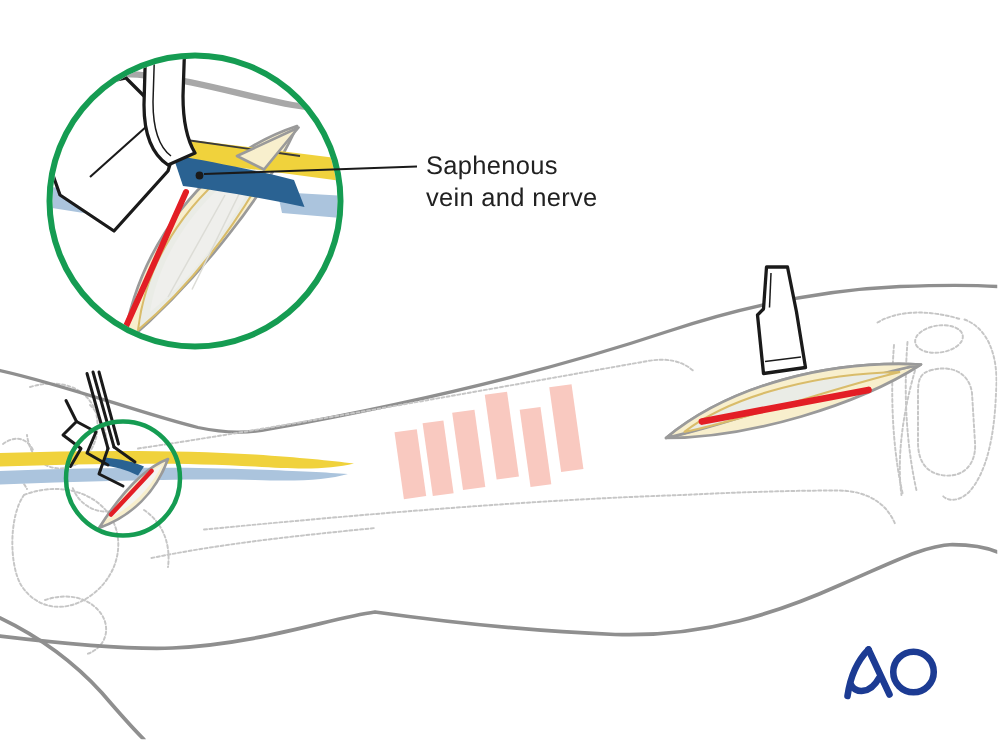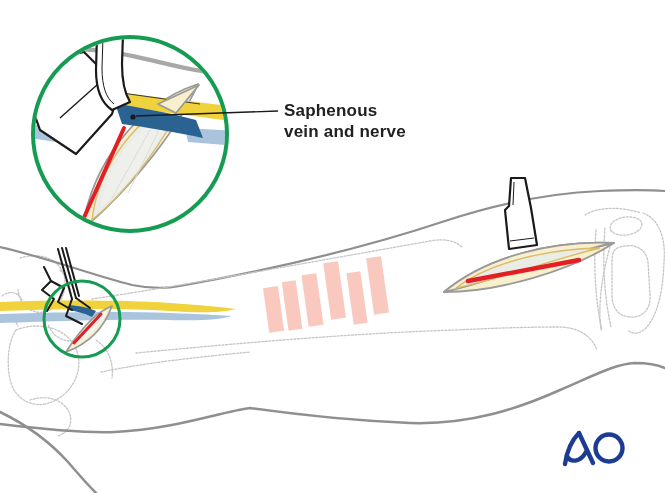--- a/index.html
+++ b/index.html
@@ -1,17 +1,17 @@
 <!DOCTYPE html>
 <html style="--inset-green: #159c52; --incision-red: #e31e25; --nerve-yellow: #f0d23c; --fat-yellow: #f8efcd; --fat-edge: #d9bc6a; --interior-gray: #eaece6; --vein-dark-blue: #2a6292; --vein-light-blue: #abc4dd; --hatch-pink: #f9c9c0; --outline-gray: #8f8f8f; --light-gray: #c6c6c6; --sketch-black: #1a1a1a; --logo-blue: #1c3b93; --text-color: #212121;"><head>
 <meta charset="utf-8">
 <style>
   html,body{margin:0;padding:0;background:#fff;}
   .canvas{position:relative;width:665px;height:493px;background:#fff;overflow:hidden;
-          font-family:"Liberation Sans",sans-serif;font-weight:bold;}
+          font-family:"Liberation Sans",sans-serif;}
   svg{position:absolute;left:0;top:0;}
   .label{position:absolute;left:284px;top:100px;font-size:17px;line-height:21px;
          color:var(--text-color,#212121);white-space:pre-line;letter-spacing:.2px;}
   .sr-only{position:absolute;width:1px;height:1px;overflow:hidden;clip:rect(0 0 0 0);}
 
   .ln-dark{stroke:var(--outline-gray,#8f8f8f);stroke-width:2.2;fill:none;stroke-linecap:round;}
   .ln-mid{stroke:#a8a8a8;stroke-width:4.2;fill:none;stroke-linecap:round;}
   .ln-light{stroke:var(--light-gray,#c6c6c6);stroke-width:1.3;fill:none;
             stroke-dasharray:2 1.6;stroke-linecap:round;}
   .blk{stroke:var(--sketch-black,#1a1a1a);fill:none;stroke-width:2;

